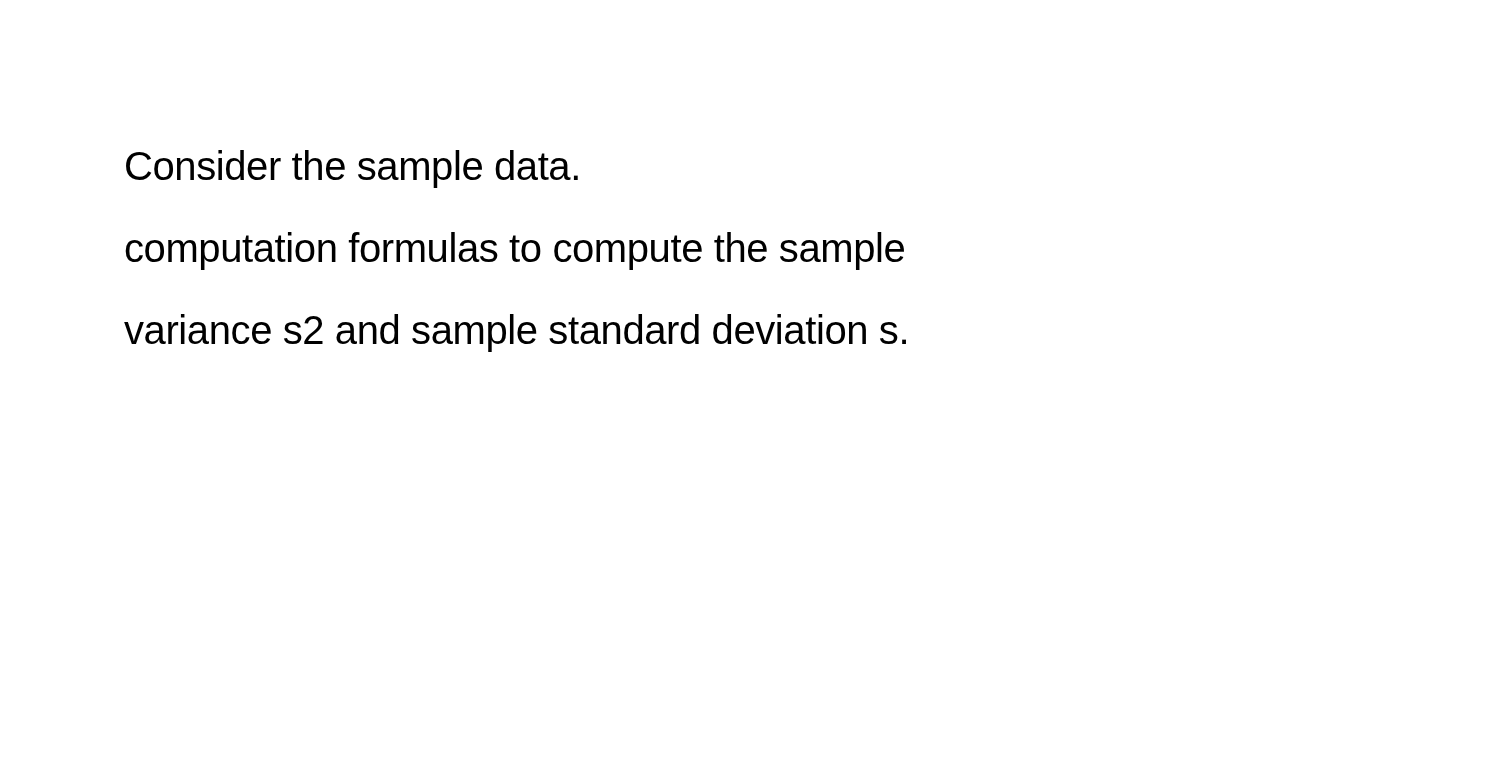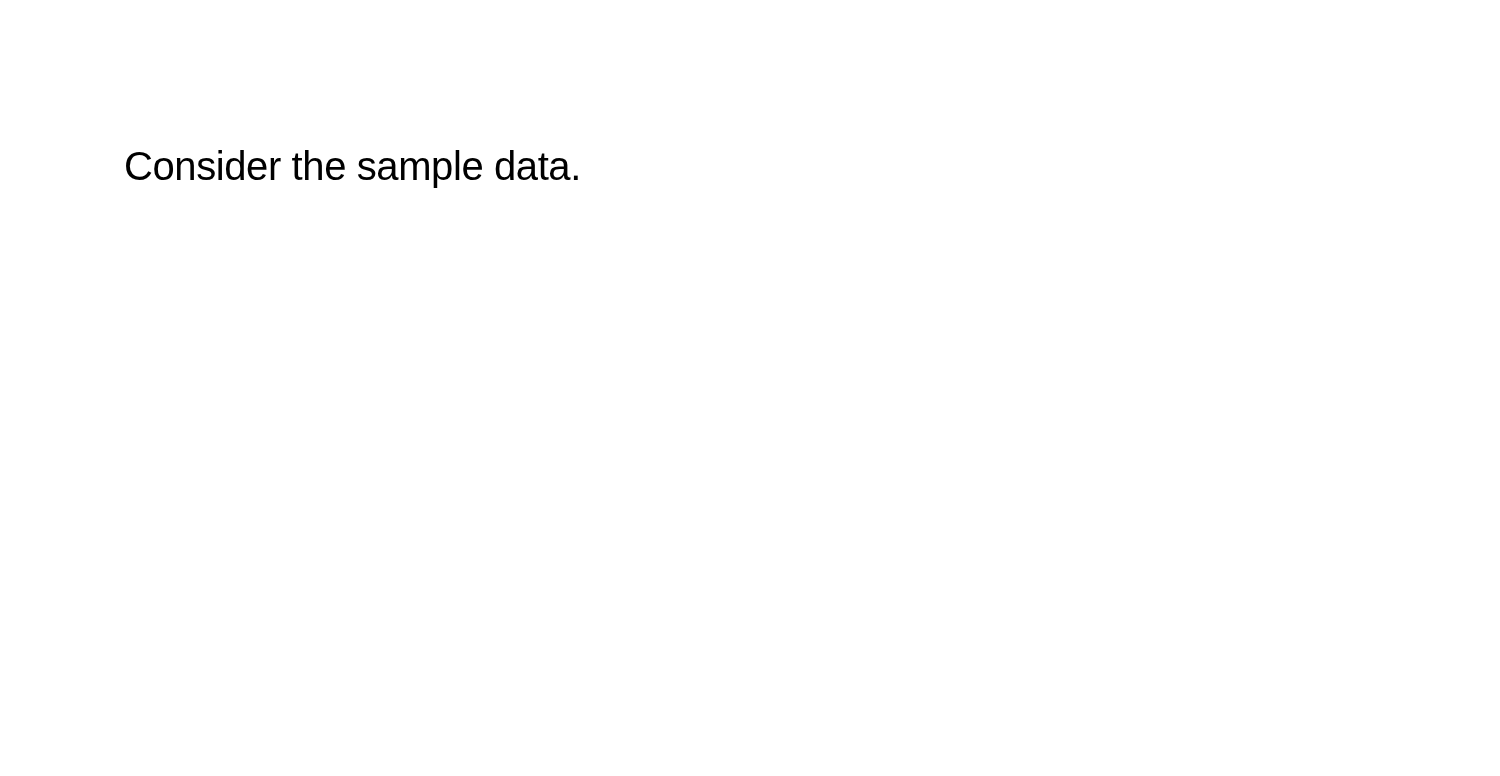--- a/index.html
+++ b/index.html
@@ -47,13 +47,15 @@
       background:
         linear-gradient(to top right, transparent calc(50% - 0.75px), #000 calc(50% - 0.75px), #000 calc(50% + 0.75px), transparent calc(50% + 0.75px)),
         linear-gradient(to top left,  transparent calc(50% - 0.75px), #000 calc(50% - 0.75px), #000 calc(50% + 0.75px), transparent calc(50% + 0.75px));
     }
   </style>
 </head>
 <body>
 
 <div class="content">
   <span class="line">Consider the sample data.</span>
+  <span class="line">computation formulas to compute the sample</span>
+  <span class="line">variance s2 and sample standard deviation s.</span>
 </div>
 
 </body></html>

